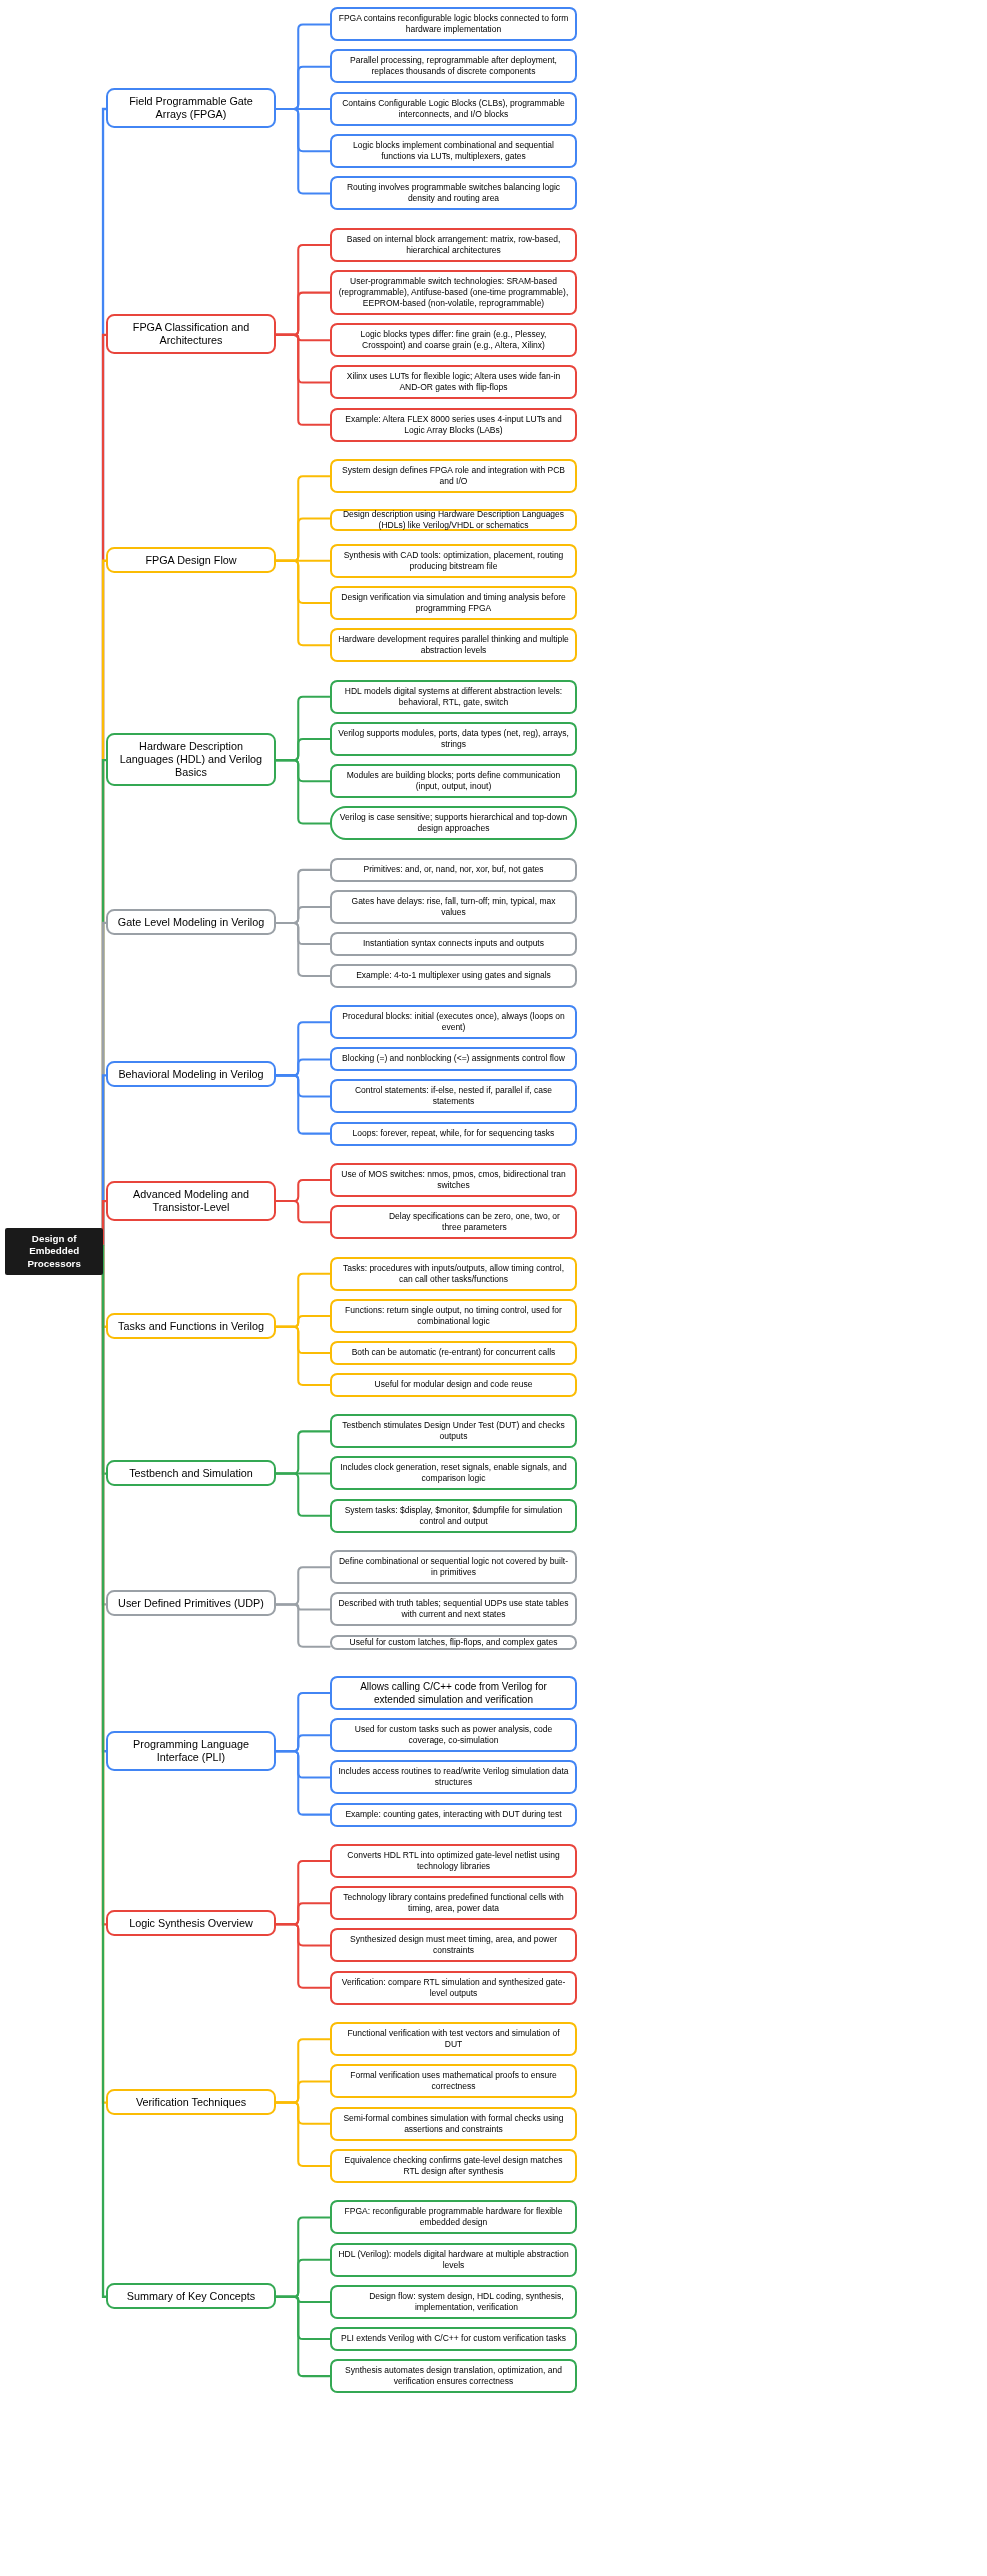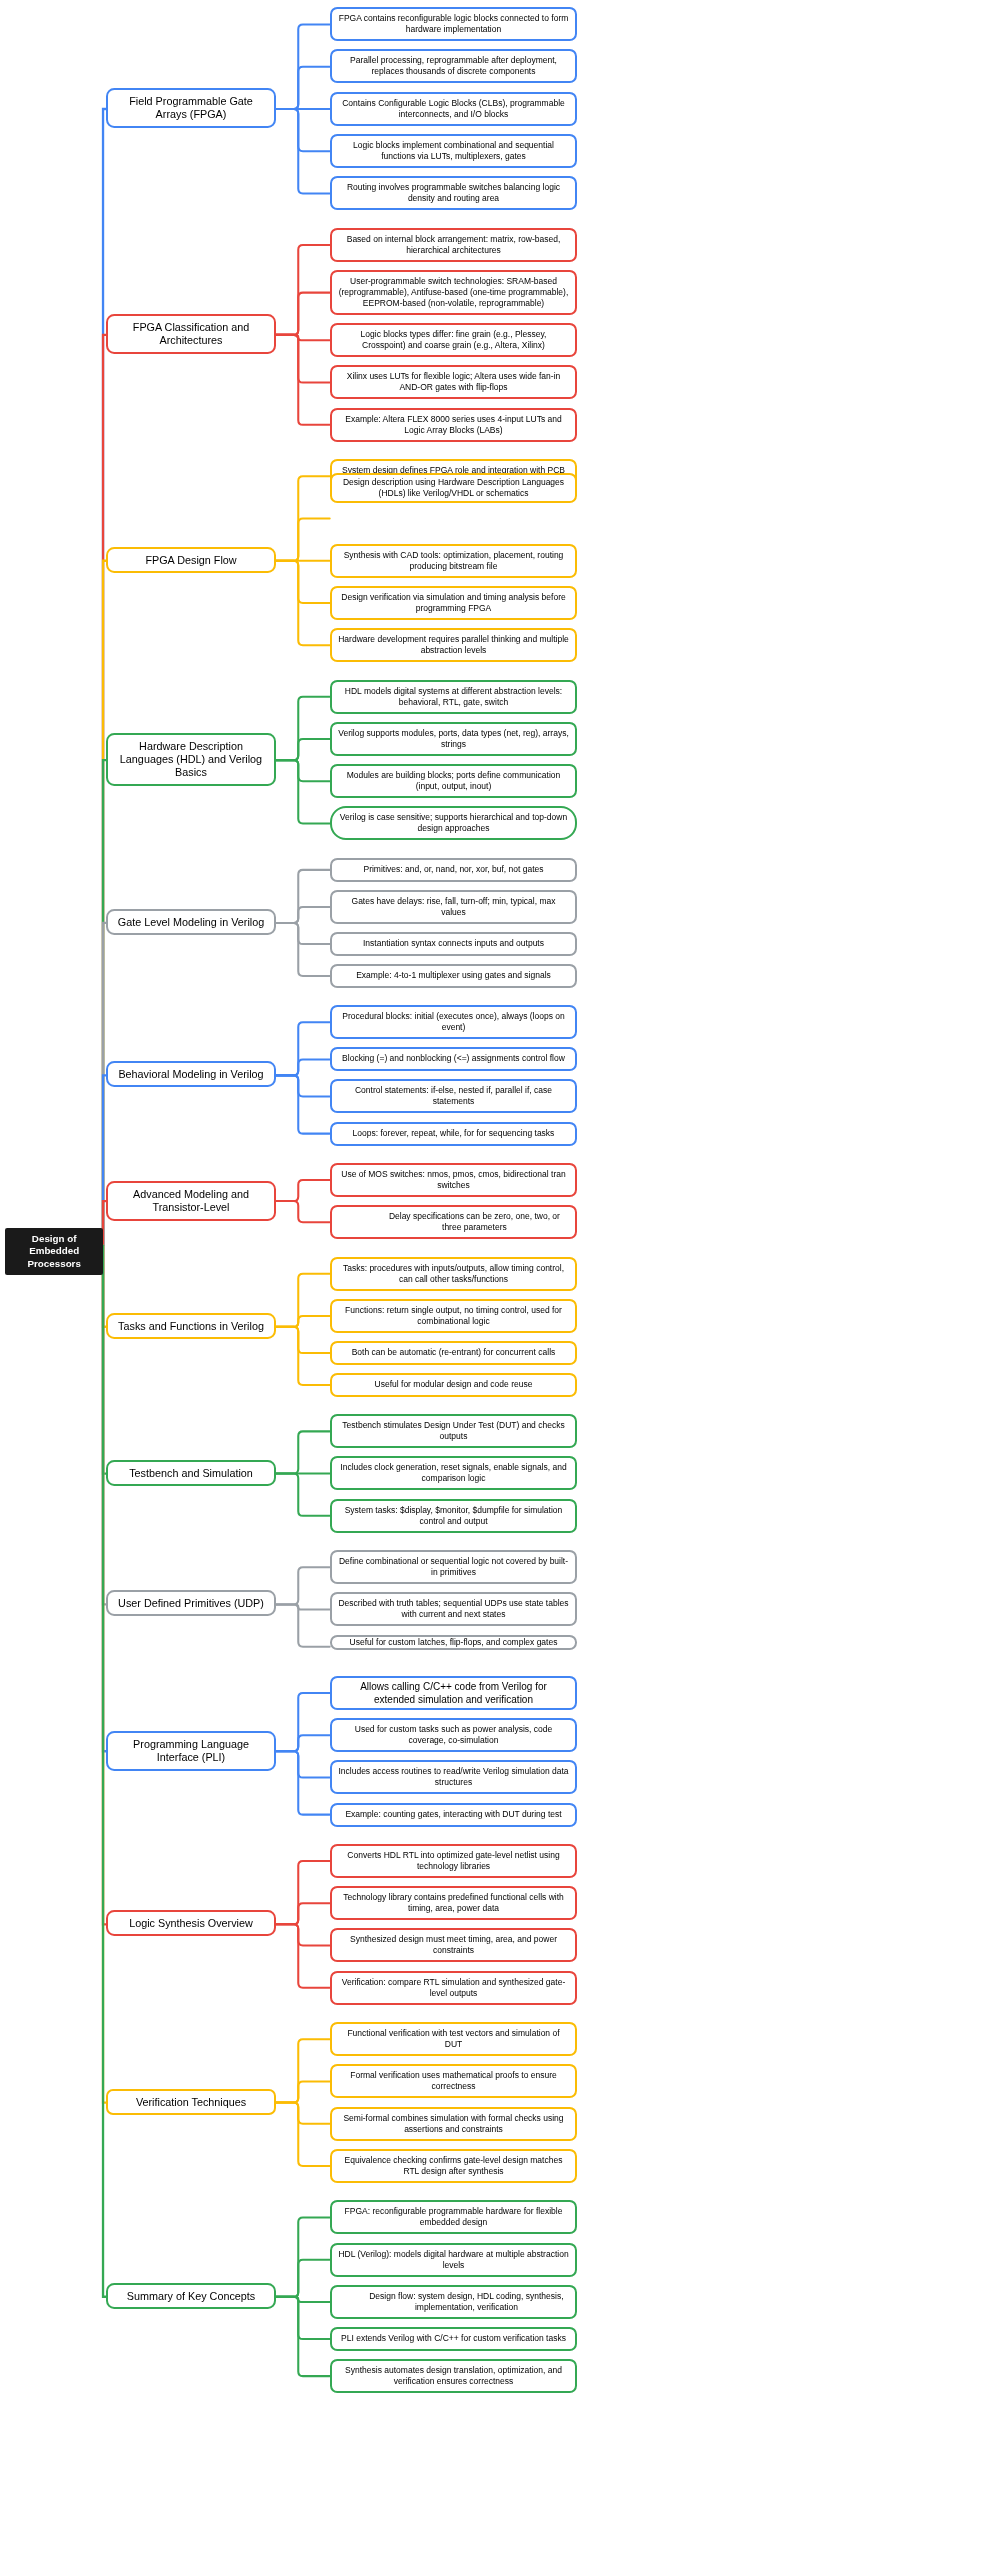--- a/index.html
+++ b/index.html
@@ -166,21 +166,21 @@
       <div class="leaf-node" style="left: 330px; width: 247px; top: 134px; height: 34px; border-color: rgb(66, 133, 244); display: flex; align-items: center; justify-content: center; font-size: 8.5px;">Logic blocks implement combinational and sequential functions via LUTs, multiplexers, gates</div>
       <div class="leaf-node" style="left: 330px; width: 247px; top: 176px; height: 34px; border-color: rgb(66, 133, 244); display: flex; align-items: center; justify-content: center; font-size: 8.5px;">Routing involves programmable switches balancing logic density and routing area</div>
       <div class="branch-node" style="left: 106px; width: 170px; top: 314px; border-color: rgb(232, 69, 60); font-size: 10.8px;">FPGA Classification and Architectures</div>
       <div class="leaf-node" style="left: 330px; width: 247px; top: 228px; height: 34px; border-color: rgb(232, 69, 60); display: flex; align-items: center; justify-content: center; font-size: 8.5px;">Based on internal block arrangement: matrix, row-based, hierarchical architectures</div>
       <div class="leaf-node" style="left: 330px; width: 247px; top: 270px; height: 45px; border-color: rgb(232, 69, 60); display: flex; align-items: center; justify-content: center; font-size: 8.5px;">User-programmable switch technologies: SRAM-based (reprogrammable), Antifuse-based (one-time programmable), EEPROM-based (non-volatile, reprogrammable)</div>
       <div class="leaf-node" style="left: 330px; width: 247px; top: 323px; height: 34px; border-color: rgb(232, 69, 60); display: flex; align-items: center; justify-content: center; font-size: 8.5px;">Logic blocks types differ: fine grain (e.g., Plessey, Crosspoint) and coarse grain (e.g., Altera, Xilinx)</div>
       <div class="leaf-node" style="left: 330px; width: 247px; top: 365px; height: 34px; border-color: rgb(232, 69, 60); display: flex; align-items: center; justify-content: center; font-size: 8.5px;">Xilinx uses LUTs for flexible logic; Altera uses wide fan-in AND-OR gates with flip-flops</div>
       <div class="leaf-node" style="left: 330px; width: 247px; top: 408px; height: 34px; border-color: rgb(232, 69, 60); display: flex; align-items: center; justify-content: center; font-size: 8.5px;">Example: Altera FLEX 8000 series uses 4-input LUTs and Logic Array Blocks (LABs)</div>
       <div class="branch-node" style="left: 106px; width: 170px; top: 547px; border-color: rgb(251, 188, 4); font-size: 10.8px;">FPGA Design Flow</div>
       <div class="leaf-node" style="left: 330px; width: 247px; top: 459px; height: 34px; border-color: rgb(251, 188, 4); display: flex; align-items: center; justify-content: center; font-size: 8.5px;">System design defines FPGA role and integration with PCB and I/O</div>
-      <div class="leaf-node" style="left: 330px; width: 247px; top: 473px; height: 30px; border-color: rgb(251, 188, 4); display: flex; align-items: center; justify-content: center; font-size: 8.5px;">Design description using Hardware Description Languages (HDLs) like Verilog/VHDL or schematics</div>
+      <div class="leaf-node" style="left: 330px; width: 247px; top: 509px; height: 22px; border-color: rgb(251, 188, 4); display: flex; align-items: center; justify-content: center; font-size: 8.5px;">Design description using Hardware Description Languages (HDLs) like Verilog/VHDL or schematics</div>
       <div class="leaf-node" style="left: 330px; width: 247px; top: 544px; height: 34px; border-color: rgb(251, 188, 4); display: flex; align-items: center; justify-content: center; font-size: 8.5px;">Synthesis with CAD tools: optimization, placement, routing producing bitstream file</div>
       <div class="leaf-node" style="left: 330px; width: 247px; top: 586px; height: 34px; border-color: rgb(251, 188, 4); display: flex; align-items: center; justify-content: center; font-size: 8.5px;">Design verification via simulation and timing analysis before programming FPGA</div>
       <div class="leaf-node" style="left: 330px; width: 247px; top: 628px; height: 34px; border-color: rgb(251, 188, 4); display: flex; align-items: center; justify-content: center; font-size: 8.5px;">Hardware development requires parallel thinking and multiple abstraction levels</div>
       <div class="branch-node" style="left: 106px; width: 170px; top: 733px; border-color: rgb(52, 168, 83); font-size: 10.8px;">Hardware Description Languages (HDL) and Verilog Basics</div>
       <div class="leaf-node" style="left: 330px; width: 247px; top: 680px; height: 34px; border-color: rgb(52, 168, 83); display: flex; align-items: center; justify-content: center; font-size: 8.5px;">HDL models digital systems at different abstraction levels: behavioral, RTL, gate, switch</div>
       <div class="leaf-node" style="left: 330px; width: 247px; top: 722px; height: 34px; border-color: rgb(52, 168, 83); display: flex; align-items: center; justify-content: center; font-size: 8.5px;">Verilog supports modules, ports, data types (net, reg), arrays, strings</div>
       <div class="leaf-node" style="left: 330px; width: 247px; top: 764px; height: 34px; border-color: rgb(52, 168, 83); display: flex; align-items: center; justify-content: center; font-size: 8.5px;">Modules are building blocks; ports define communication (input, output, inout)</div>
       <div class="leaf-node" style="left: 330px; width: 247px; top: 806px; height: 34px; border-color: rgb(52, 168, 83); display: flex; align-items: center; justify-content: center; font-size: 8.5px; border-radius: 16px;">Verilog is case sensitive; supports hierarchical and top-down design approaches</div>
       <div class="branch-node" style="left: 106px; width: 170px; top: 909px; border-color: rgb(154, 160, 166); font-size: 10.8px;">Gate Level Modeling in Verilog</div>
       <div class="leaf-node" style="left: 330px; width: 247px; top: 858px; height: 24px; border-color: rgb(154, 160, 166); display: flex; align-items: center; justify-content: center; font-size: 8.5px;">Primitives: and, or, nand, nor, xor, buf, not gates</div>
@@ -211,21 +211,21 @@
       <div class="branch-node" style="left: 106px; width: 170px; top: 1731px; border-color: rgb(66, 133, 244); font-size: 10.8px;">Programming Language Interface (PLI)</div>
       <div class="leaf-node" style="left: 330px; width: 247px; top: 1676px; height: 34px; border-color: rgb(66, 133, 244); display: flex; align-items: center; justify-content: center; font-size: 10px;">Allows calling C/C++ code from Verilog for extended simulation and verification</div>
       <div class="leaf-node" style="left: 330px; width: 247px; top: 1718px; height: 34px; border-color: rgb(66, 133, 244); display: flex; align-items: center; justify-content: center; font-size: 8.5px;">Used for custom tasks such as power analysis, code coverage, co-simulation</div>
       <div class="leaf-node" style="left: 330px; width: 247px; top: 1760px; height: 34px; border-color: rgb(66, 133, 244); display: flex; align-items: center; justify-content: center; font-size: 8.5px;">Includes access routines to read/write Verilog simulation data structures</div>
       <div class="leaf-node" style="left: 330px; width: 247px; top: 1803px; height: 24px; border-color: rgb(66, 133, 244); display: flex; align-items: center; justify-content: center; font-size: 8.5px;">Example: counting gates, interacting with DUT during test</div>
       <div class="branch-node" style="left: 106px; width: 170px; top: 1910px; border-color: rgb(232, 69, 60); font-size: 10.8px;">Logic Synthesis Overview</div>
       <div class="leaf-node" style="left: 330px; width: 247px; top: 1844px; height: 34px; border-color: rgb(232, 69, 60); display: flex; align-items: center; justify-content: center; font-size: 8.5px;">Converts HDL RTL into optimized gate-level netlist using technology libraries</div>
       <div class="leaf-node" style="left: 330px; width: 247px; top: 1886px; height: 34px; border-color: rgb(232, 69, 60); display: flex; align-items: center; justify-content: center; font-size: 8.5px;">Technology library contains predefined functional cells with timing, area, power data</div>
       <div class="leaf-node" style="left: 330px; width: 247px; top: 1928px; height: 34px; border-color: rgb(232, 69, 60); display: flex; align-items: center; justify-content: center; font-size: 8.5px;">Synthesized design must meet timing, area, and power constraints</div>
       <div class="leaf-node" style="left: 330px; width: 247px; top: 1971px; height: 34px; border-color: rgb(232, 69, 60); display: flex; align-items: center; justify-content: center; font-size: 8.5px;">Verification: compare RTL simulation and synthesized gate-level outputs</div>
-      <div class="branch-node" style="left: 106px; width: 170px; top: 2089px; border-color: rgb(251, 188, 4); font-size: 10.8px; border-radius: 7px;">Verification Techniques</div>
+      <div class="branch-node" style="left: 106px; width: 170px; top: 2089px; border-color: rgb(251, 188, 4); font-size: 10.8px;">Verification Techniques</div>
       <div class="leaf-node" style="left: 330px; width: 247px; top: 2022px; height: 34px; border-color: rgb(251, 188, 4); display: flex; align-items: center; justify-content: center; font-size: 8.5px;">Functional verification with test vectors and simulation of DUT</div>
       <div class="leaf-node" style="left: 330px; width: 247px; top: 2064px; height: 34px; border-color: rgb(251, 188, 4); display: flex; align-items: center; justify-content: center; font-size: 8.5px;">Formal verification uses mathematical proofs to ensure correctness</div>
       <div class="leaf-node" style="left: 330px; width: 247px; top: 2107px; height: 34px; border-color: rgb(251, 188, 4); display: flex; align-items: center; justify-content: center; font-size: 8.5px;">Semi-formal combines simulation with formal checks using assertions and constraints</div>
       <div class="leaf-node" style="left: 330px; width: 247px; top: 2149px; height: 34px; border-color: rgb(251, 188, 4); display: flex; align-items: center; justify-content: center; font-size: 8.5px;">Equivalence checking confirms gate-level design matches RTL design after synthesis</div>
       <div class="branch-node" style="left: 106px; width: 170px; top: 2283px; border-color: rgb(52, 168, 83); font-size: 10.8px;">Summary of Key Concepts</div>
       <div class="leaf-node" style="left: 330px; width: 247px; top: 2200px; height: 34px; border-color: rgb(52, 168, 83); display: flex; align-items: center; justify-content: center; font-size: 8.5px;">FPGA: reconfigurable programmable hardware for flexible embedded design</div>
       <div class="leaf-node" style="left: 330px; width: 247px; top: 2243px; height: 34px; border-color: rgb(52, 168, 83); display: flex; align-items: center; justify-content: center; font-size: 8.5px;">HDL (Verilog): models digital hardware at multiple abstraction levels</div>
       <div class="leaf-node" style="left: 330px; width: 247px; top: 2285px; height: 34px; border-color: rgb(52, 168, 83); display: flex; align-items: center; justify-content: center; font-size: 8.5px; padding-left: 32px;">Design flow: system design, HDL coding, synthesis, implementation, verification</div>
       <div class="leaf-node" style="left: 330px; width: 247px; top: 2327px; height: 24px; border-color: rgb(52, 168, 83); display: flex; align-items: center; justify-content: center; font-size: 8.5px;">PLI extends Verilog with C/C++ for custom verification tasks</div>
       <div class="leaf-node" style="left: 330px; width: 247px; top: 2359px; height: 34px; border-color: rgb(52, 168, 83); display: flex; align-items: center; justify-content: center; font-size: 8.5px;">Synthesis automates design translation, optimization, and verification ensures correctness</div>

